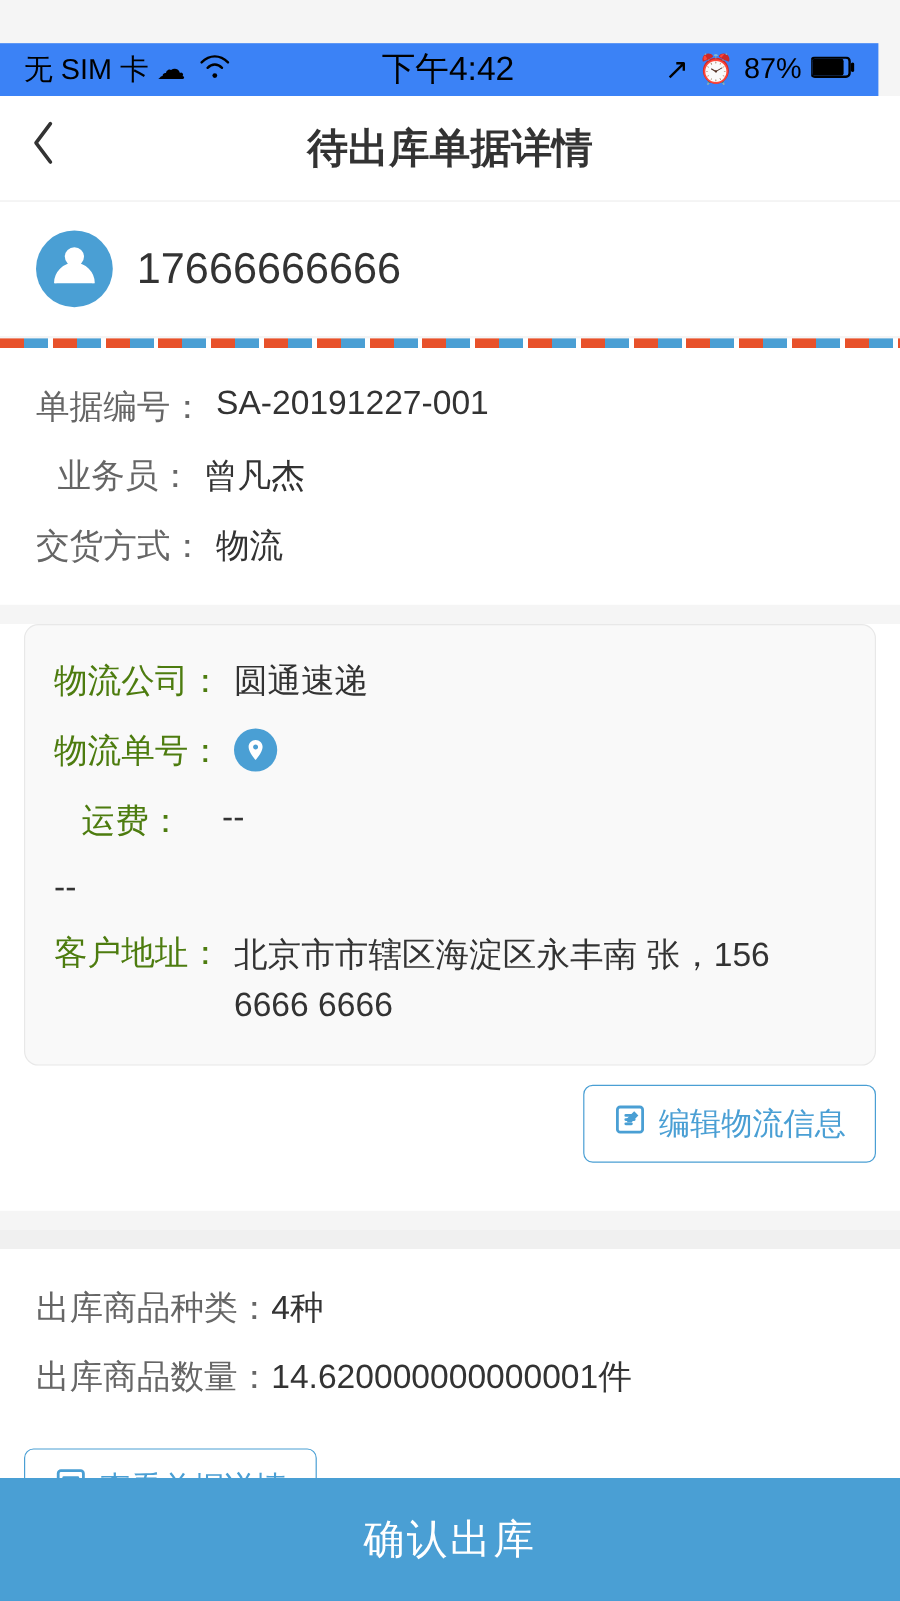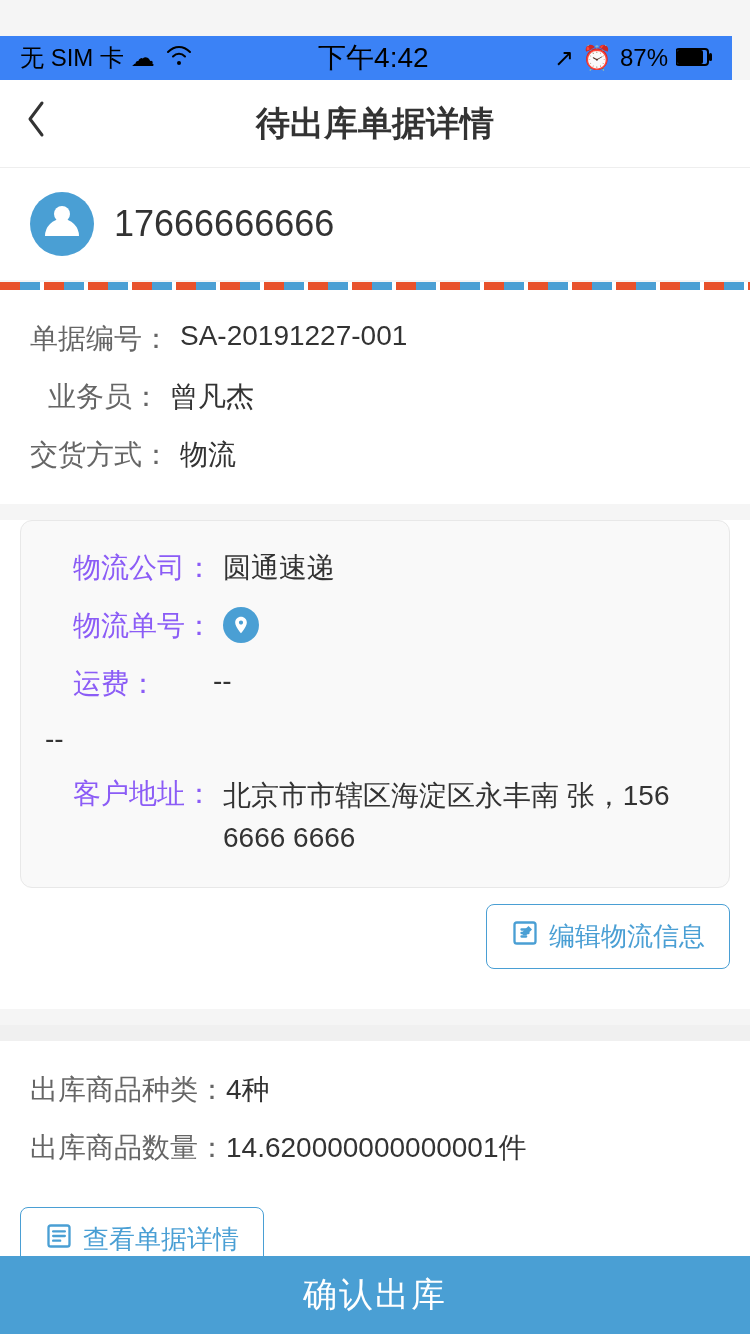--- a/index.html
+++ b/index.html
@@ -130,26 +130,25 @@
       padding: 28px 24px;
     }
     .logistics-row {
       display: flex;
       align-items: flex-start;
       margin-bottom: 20px;
       font-size: 28px;
     }
     .logistics-row:last-child { margin-bottom: 0; }
     .logistics-label {
-      color: #8b5cf6;
+      color: #4d7c0f;
       min-width: 140px;
-      text-align: left;
+      text-align: center;
       flex-shrink: 0;
       padding-right: 10px;
-      margin-left: 28px;
     }
     .logistics-value {
       color: #333;
       flex: 1;
       display: flex;
       align-items: center;
       gap: 12px;
     }
     .location-icon {
       width: 36px;
@@ -245,21 +244,21 @@
       background: #fff;
     }
 
     
     .confirm-button-wrap {
       position: fixed;
       bottom: 0;
       left: 0;
       width: 750px;
       background: #4a9fd4;
-      padding: 16px 0;
+      padding: 28px 0;
       display: flex;
       align-items: center;
       justify-content: center;
       cursor: pointer;
     }
     .confirm-button-text {
       color: #fff;
       font-size: 34px;
       font-weight: 500;
       letter-spacing: 2px;

